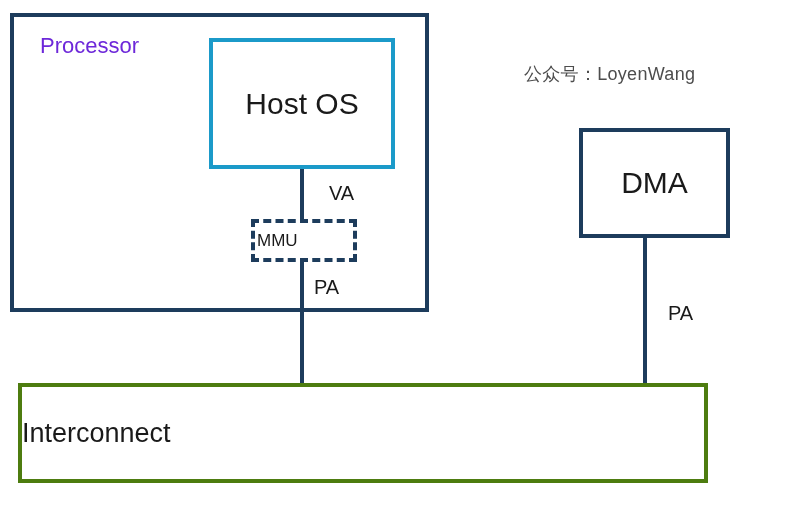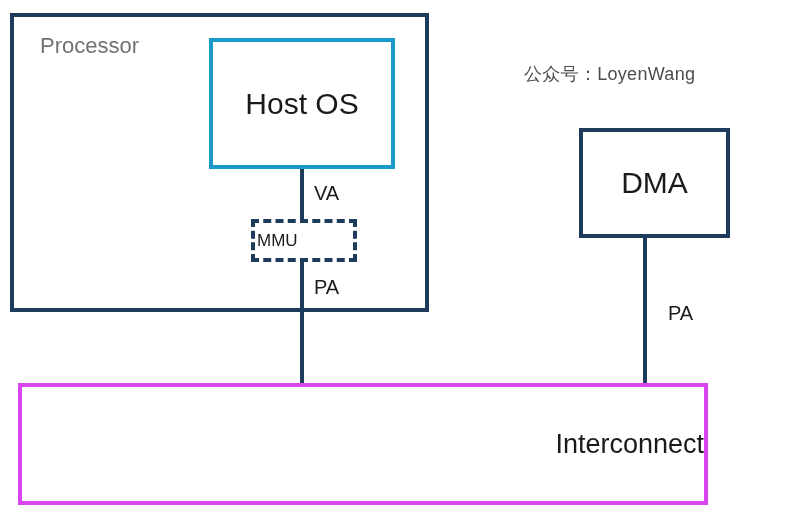--- a/index.html
+++ b/index.html
@@ -30,21 +30,21 @@
     height: 299px;
     border: 4px solid #1d3c5c;
     background: transparent;
     z-index: 2;
   }
   #processor-label {
     position: absolute;
     left: 40px;
     top: 33px;
     font-size: 22px;
-    color: #737373;
+    color: #6d28d9;
     line-height: 1.2;
     white-space: nowrap;
     z-index: 6;
   }
   
   #host-os-box {
     left: 209px;
     top: 38px;
     width: 186px;
     height: 131px;
@@ -98,25 +98,25 @@
     font-size: 30px;
     color: #1a1a1a;
     line-height: 1;
     white-space: nowrap;
   }
   
   #interconnect-box {
     left: 18px;
     top: 383px;
     width: 690px;
-    height: 122px;
-    border: 4px solid #d946ef;
-    display: flex;
-    align-items: center;
-    justify-content: flex-end;
+    height: 100px;
+    border: 4px solid #4d7c0f;
+    display: flex;
+    align-items: center;
+    justify-content: flex-start;
     z-index: 5;
   }
   #interconnect-label {
     font-size: 27px;
     color: #1a1a1a;
     line-height: 1;
     white-space: nowrap;
   }
   
   .vline {
@@ -142,21 +142,21 @@
   }
   
   .edge-label {
     position: absolute;
     font-size: 20px;
     color: #1a1a1a;
     line-height: 1;
     white-space: nowrap;
     z-index: 7;
   }
-  #label-va  { left: 314px; top: 183px; }
+  #label-va  { left: 329px; top: 183px; }
   #label-pa-cpu { left: 314px; top: 277px; }
   #label-pa-dma { left: 668px; top: 303px; }
   
   #watermark {
     position: absolute;
     left: 524px;
     top: 62px;
     font-size: 18px;
     color: #4d4d4d;
     letter-spacing: 0.3px;

